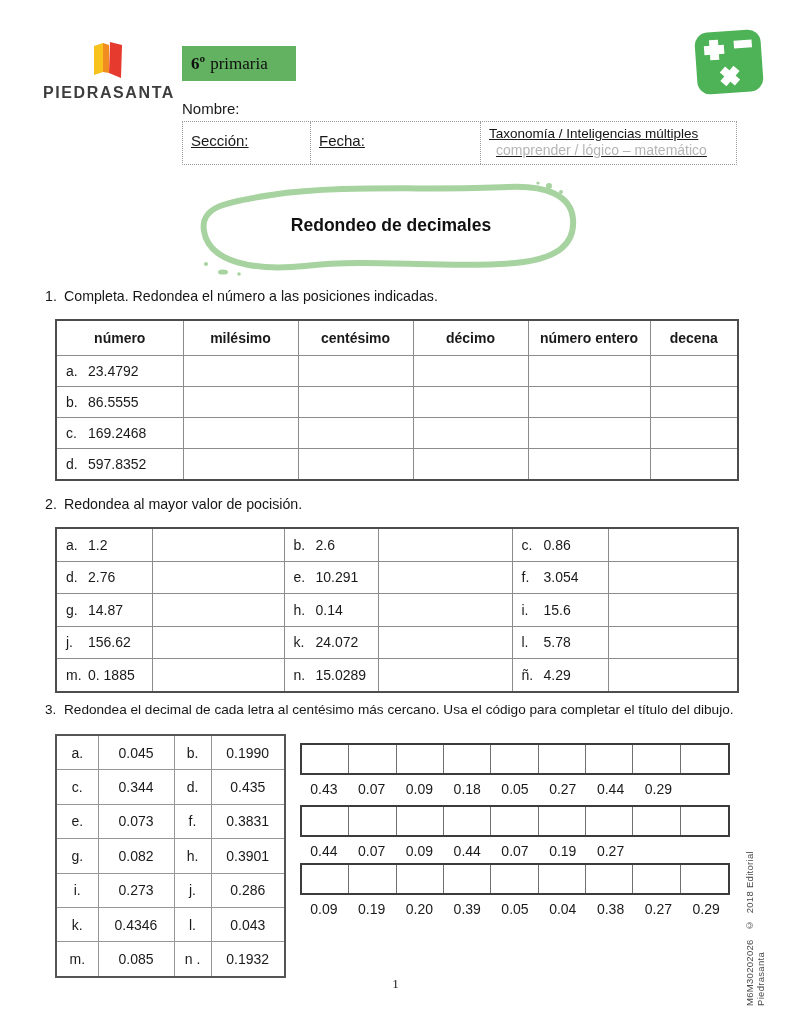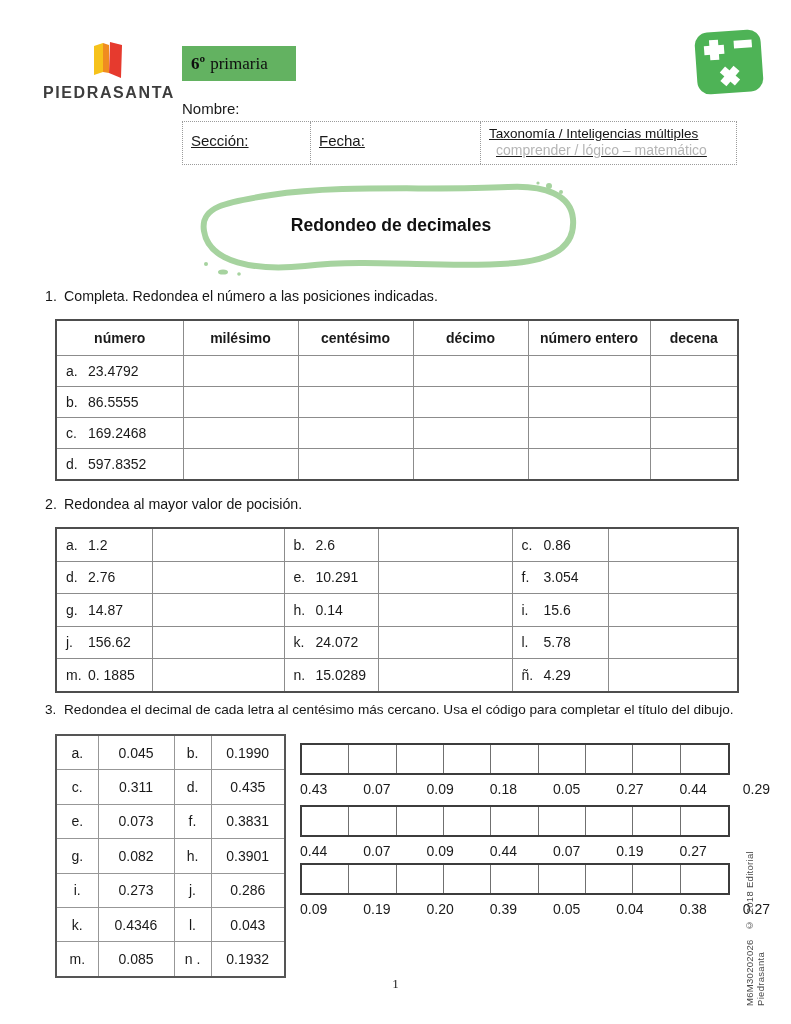--- a/index.html
+++ b/index.html
@@ -61,21 +61,21 @@
   .t3 td{border:1px solid #979797;height:31.4px;text-align:center;}
 
   
   .strip{position:absolute;left:300px;width:430px;}
   .s1{top:743px;} .s2{top:805px;} .s3{top:863px;}
   .boxes{display:grid;grid-template-columns:repeat(9,1fr);height:32px;box-sizing:border-box;
          border:2px solid #3c3c3c;background:#fff;}
   .box{border-right:1px solid #707070;}
   .box:last-child{border-right:none;}
   .nums{display:grid;grid-template-columns:repeat(9,1fr);margin-top:6px;font-size:14px;
-        text-align:center;color:#1a1a1a;gap:36px;}
+        text-align:center;color:#1a1a1a;}
 
   
   .side-text{position:absolute;left:744px;top:810px;height:196px;writing-mode:vertical-rl;
              transform:rotate(180deg);font-size:9.5px;color:#4a4a4a;letter-spacing:.3px;}
   .page-num{position:absolute;left:0;width:791px;top:976px;text-align:center;
             font-size:13px;font-family:"Liberation Serif",serif;color:#222;}
 </style>
 </head>
 <body>
 
@@ -265,21 +265,21 @@
       </colgroup>
     <tbody>
       <tr>
           <td>a.</td>
           <td>0.045</td>
           <td>b.</td>
           <td>0.1990</td>
         </tr>
       <tr>
           <td>c.</td>
-          <td>0.311</td>
+          <td>0.344</td>
           <td>d.</td>
           <td>0.435</td>
         </tr>
       <tr>
           <td>e.</td>
           <td>0.073</td>
           <td>f.</td>
           <td>0.3831</td>
         </tr>
       <tr>

